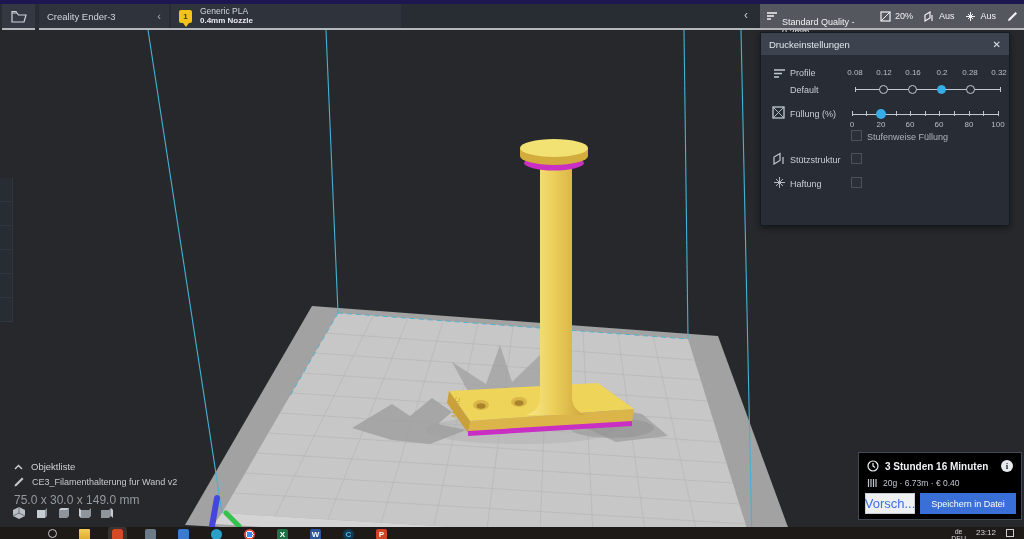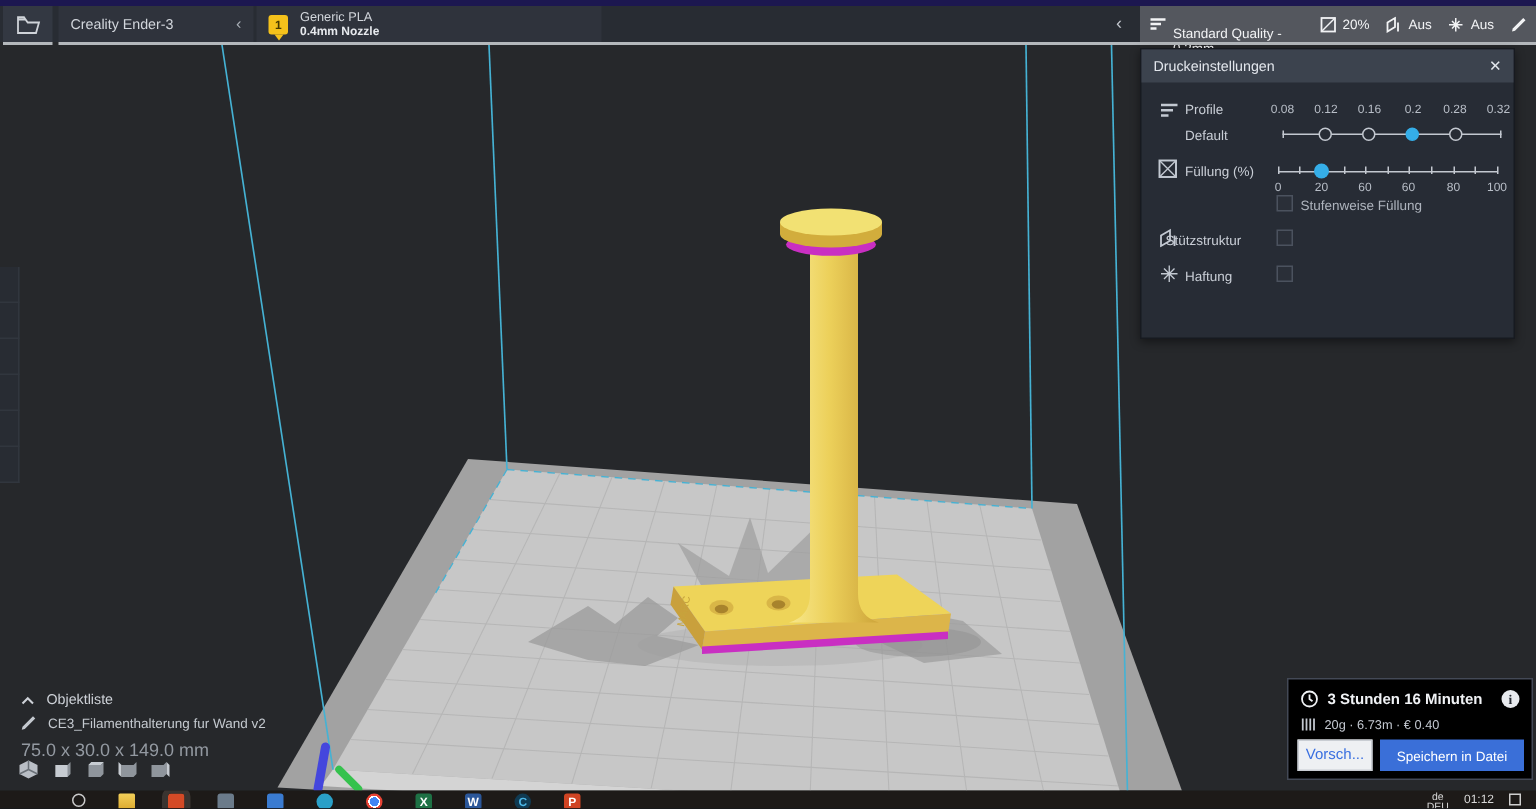--- a/index.html
+++ b/index.html
@@ -49,21 +49,21 @@
   .objectlist-hdr { position:absolute; left:14px; top:461px; display:flex; align-items:center; gap:8px; color:#ced2d8; font-size:9.5px; }
   .object-name-row { position:absolute; left:14px; top:477px; display:flex; align-items:center; gap:8px; color:#c4c9cf; font-size:9px; }
   .object-dims { position:absolute; left:14px; top:493px; color:#9399a1; font-size:12px; }
   .view-icons { position:absolute; left:12px; top:506px; display:flex; gap:8px; }
 
   
   .output-panel { position:absolute; left:858px; top:452px; width:164px; height:68px; background:#000000; border:1px solid #434956; }
   .op-row1 { position:absolute; left:8px; top:7px; display:flex; align-items:center; gap:6px; color:#f0f2f5; font-size:10px; font-weight:bold; }
   .op-info { position:absolute; right:8px; top:7px; width:12px; height:12px; border-radius:50%; background:#e8eaee; color:#262b33; font-size:9px; font-weight:bold; font-family:"Liberation Serif",serif; display:flex; align-items:center; justify-content:center; }
   .op-row2 { position:absolute; left:8px; top:25px; display:flex; align-items:center; gap:5px; color:#c3c8d0; font-size:8.5px; }
-  .preview-btn { position:absolute; left:6px; top:40px; width:50px; height:21px; background:#eef0f3; border:1px solid #c9cdd3; color:#3a6fe0; font-size:10px; display:flex; align-items:center; justify-content:center; }
+  .preview-btn { position:absolute; left:6px; top:40px; width:50px; height:21px; background:#eef0f3; border:1px solid #c9cdd3; color:#3a6fe0; font-size:13px; display:flex; align-items:center; justify-content:center; }
   .save-btn { position:absolute; left:61px; top:40px; width:96px; height:21px; background:#3a6fd8; color:#fff; font-size:9px; display:flex; align-items:center; justify-content:center; }
 
   
   .taskbar { position:absolute; left:0; top:527px; width:1024px; height:12px; background:#1d1a18; overflow:hidden; }
   .tb-icons { position:absolute; left:48px; top:2px; display:flex; gap:22px; }
   .tb-ic { width:11px; height:11px; flex:0 0 auto; display:flex; align-items:center; justify-content:center; font-size:8px; font-weight:bold; color:#fff; border-radius:2px; }
   .tb-search { border:1.5px solid #c9c9c9; border-radius:50%; width:9px; height:9px; background:transparent; }
   .tb-folder { background:linear-gradient(#f3cf58,#dca92e); border-radius:1px; }
   .tb-cura { background:#d44a26; border-radius:2px; outline:4px solid #3a3430; }
   .tb-calc { background:#6b7b8a; }
@@ -295,21 +295,21 @@
     <span class="tick-label" style="left:166px;top:87px;">60</span>
     <span class="tick-label" style="left:196px;top:87px;">80</span>
     <span class="tick-label" style="left:225px;top:87px;">100</span>
     <div class="checkbox" style="left:90px;top:97px;"></div>
     <span class="sp-label" style="left:106px;top:99px;color:#aeb4bd;">Stufenweise Füllung</span>
 
     <svg class="sp-icon" style="left:12px;top:119px;" viewBox="0 0 13 13">
         <path d="M1,12 L1,5 L7,1.5 L7,8.5 Z" fill="none" stroke="#c3c9d2" stroke-width="1.2"></path>
         <path d="M10,5 L10,12" stroke="#c3c9d2" stroke-width="1.2"></path>
       </svg>
-    <span class="sp-label" style="left:16px;top:122px;">Stützstruktur</span>
+    <span class="sp-label" style="left:29px;top:122px;">Stützstruktur</span>
     <div class="checkbox" style="left:90px;top:120px;"></div>
 
     <svg class="sp-icon" style="left:12px;top:143px;" viewBox="0 0 13 13">
         <path d="M6.5,1 V12 M1,6.5 H12 M3,3 L10,10 M10,3 L3,10" stroke="#c3c9d2" stroke-width="0.9"></path>
       </svg>
     <span class="sp-label" style="left:29px;top:146px;">Haftung</span>
     <div class="checkbox" style="left:90px;top:144px;"></div>
 
   </div>
 
@@ -391,18 +391,18 @@
         </div>
       <div class="tb-ic tb-ppt">
           <span>P</span>
         </div>
     </div>
     <div class="tb-right">
       <div class="tb-lang">
         <span>de</span>
         <span>DEU</span>
       </div>
-      <span class="tb-clock">01:12</span>
+      <span class="tb-clock">23:12</span>
       <div class="tray-box"></div>
     </div>
   </div>
 
 </div>
 
 </body></html>

